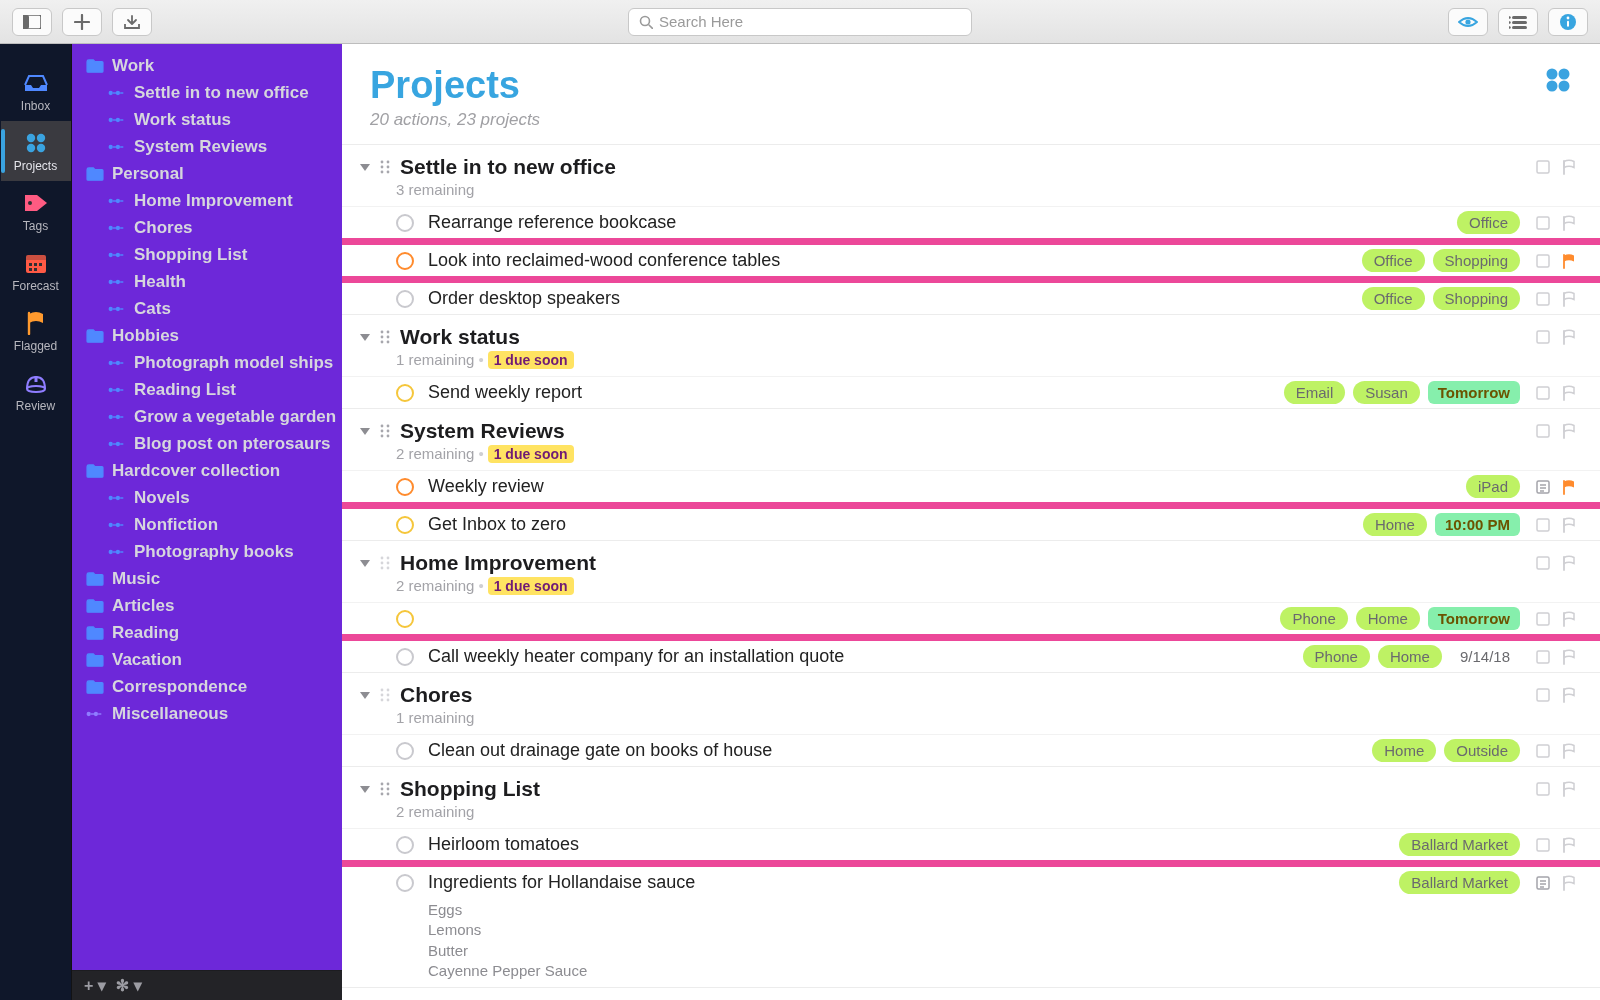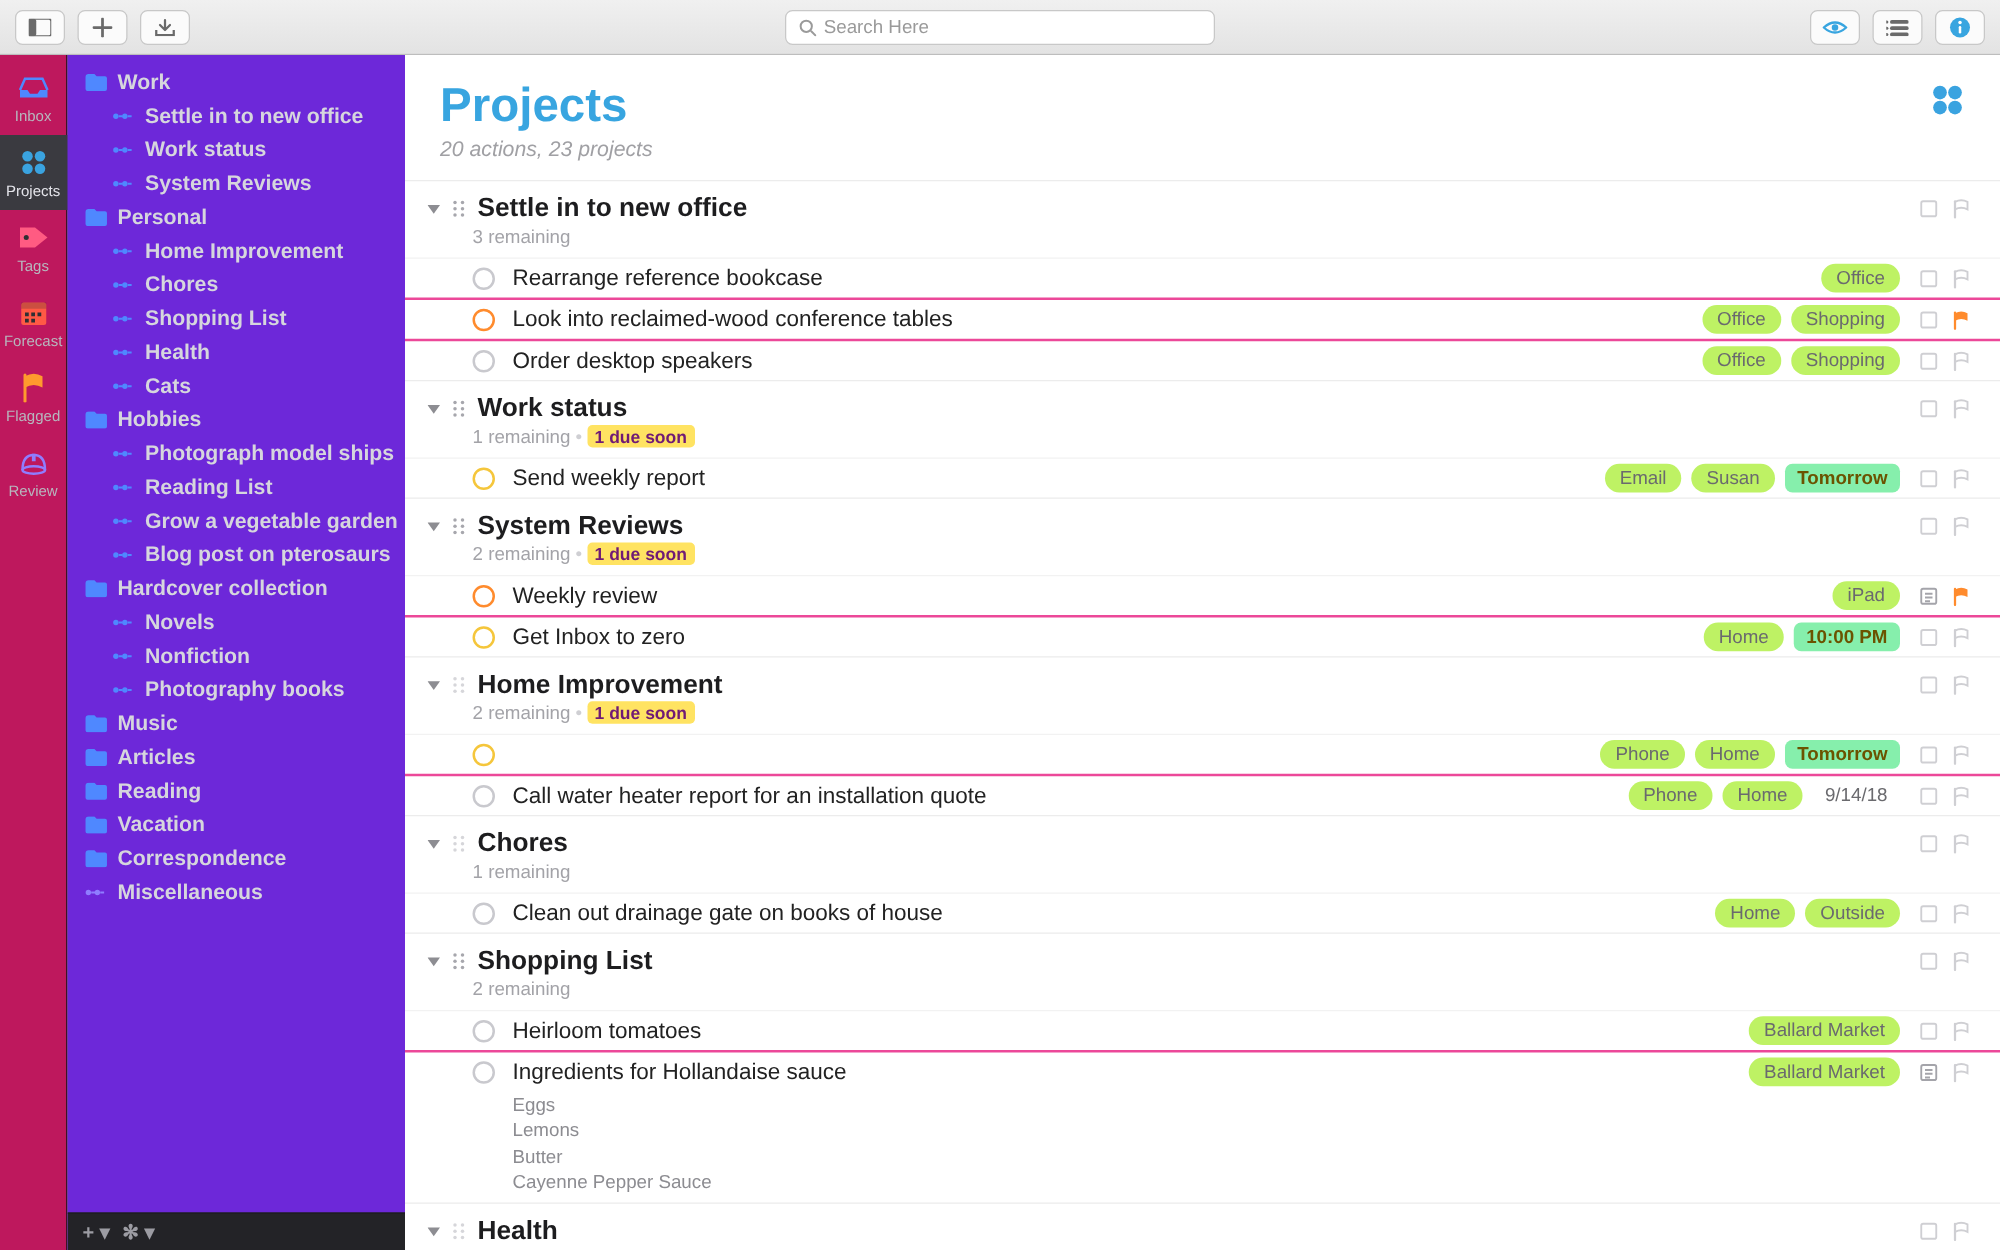--- a/index.html
+++ b/index.html
@@ -52,26 +52,26 @@
 .search-wrap input::placeholder { color: #9a9a9a; }
 
 
 .body {
   display: flex;
   height: calc(1000px - 44px);
 }
 
 
 .rail {
-  width: 54px;
-  background: #be185d;
+  width: 72px;
+  background: #0f172a;
   display: flex;
   flex-direction: column;
   align-items: center;
-  padding-top: 4px;
+  padding-top: 17px;
   border-right: 1px solid #121214;
 }
 .rail-item {
   width: 70px;
   padding: 10px 0 8px 0;
   display: flex;
   flex-direction: column;
   align-items: center;
   gap: 4px;
   color: #b7b7be;
@@ -192,21 +192,21 @@
 }
 .dot-sep { color:#cfcfd3; margin: 0 4px; }
 
 
 .task-row {
   display: flex;
   align-items: center;
   padding: 4px 20px 4px 54px;
   min-height: 30px;
 }
-.task-row + .task-row { border-top: 2px solid #ec4899; }
+.task-row + .task-row { border-top: 7px solid #ec4899; }
 .group-header + .group-sub + .task-row, .group-sub + .task-row { border-top: 1px solid #f2f2f2; }
 .check {
   width: 18px; height: 18px; border-radius: 50%;
   border: 2px solid #c9c9ce;
   margin-right: 14px;
   flex-shrink: 0;
 }
 .check.orange { border-color: #ff8b2d; }
 .check.yellow { border-color: #f5c63b; }
 .task-title { font-size: 18px; color: #222; }
@@ -995,21 +995,21 @@
             <span class="row-meta ">
               <svg viewBox="0 0 16 16">
                 <path d="M3 2 L3 15" stroke="currentColor" stroke-width="1.8" stroke-linecap="round"></path>
                 <path d="M3 2.5 Q8 0 13 2.5 L13 8.5 Q8 6 3 8.5 Z" fill="none" stroke="currentColor" stroke-width="1.5"></path>
               </svg>
             </span>
           </div>
         </div>
         <div class="task-row">
           <span class="check grey"></span>
-          <span class="task-title">Call water heater report for an installation quote</span>
+          <span class="task-title">Call weekly heater company for an installation quote</span>
           <div class="task-right">
             <span class="tag-pill">Phone</span>
             <span class="tag-pill">Home</span>
             <span class="due-pill">9/14/18</span>
           </div>
           <div class="row-end">
             <span class="row-meta ">
               <svg viewBox="0 0 16 16">
                 <rect x="2" y="2" width="12" height="12" rx="1.5" fill="none" stroke="currentColor" stroke-width="1.5"></rect>
               </svg>

